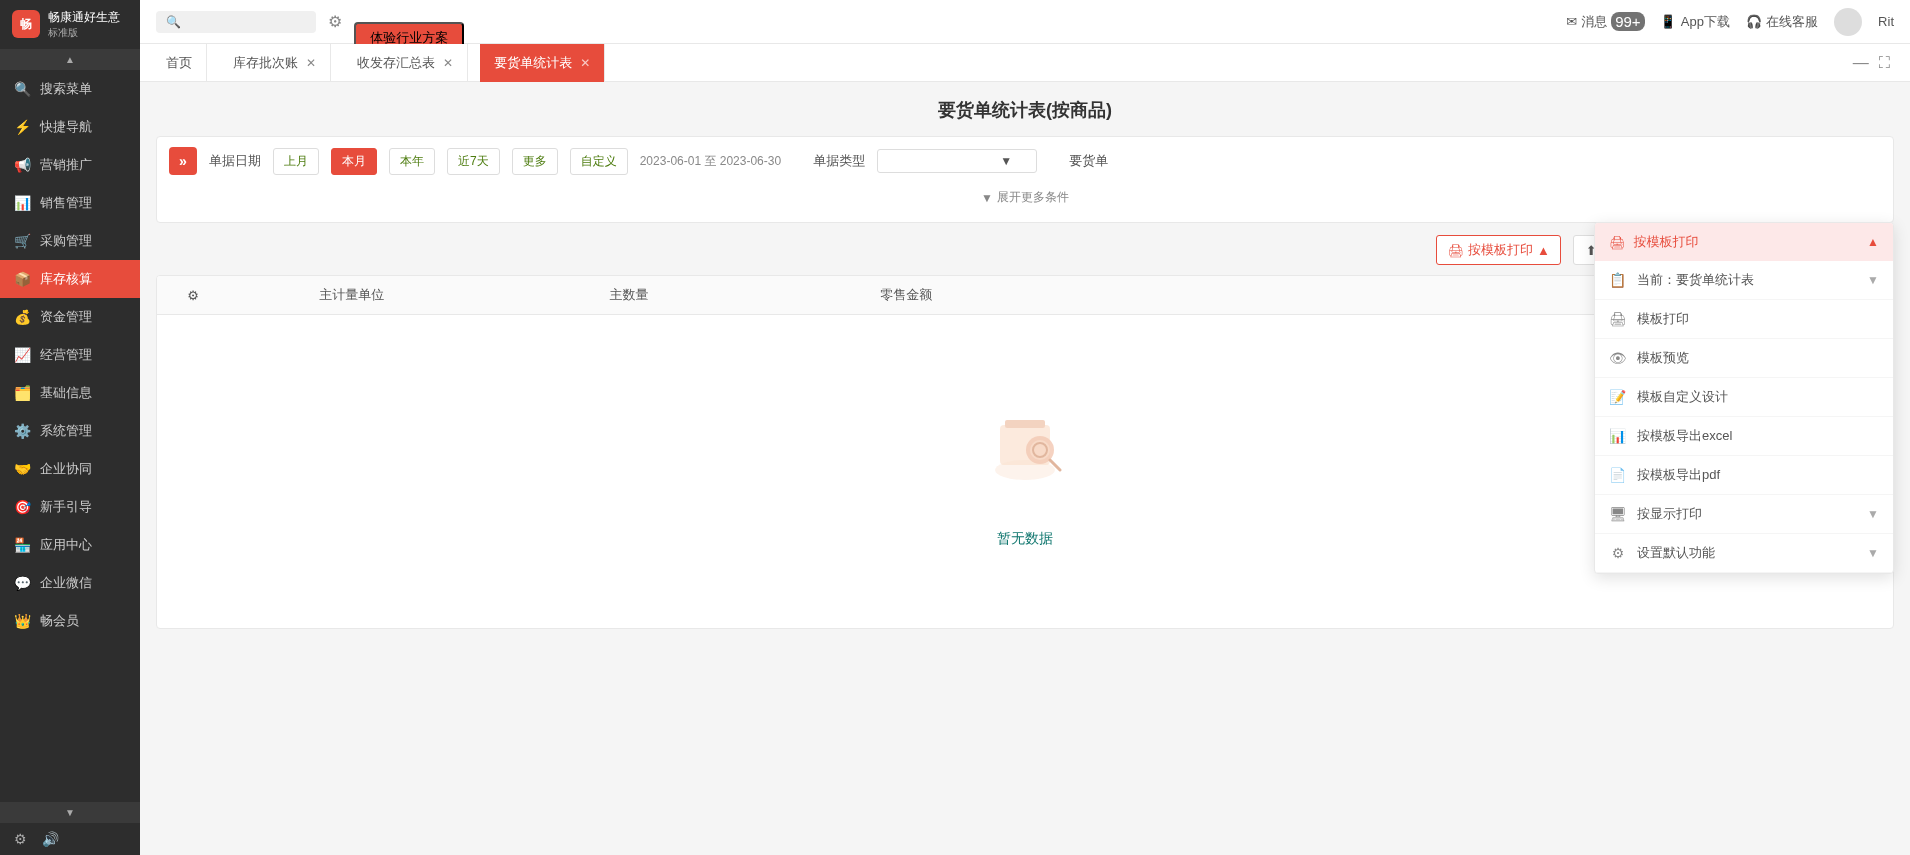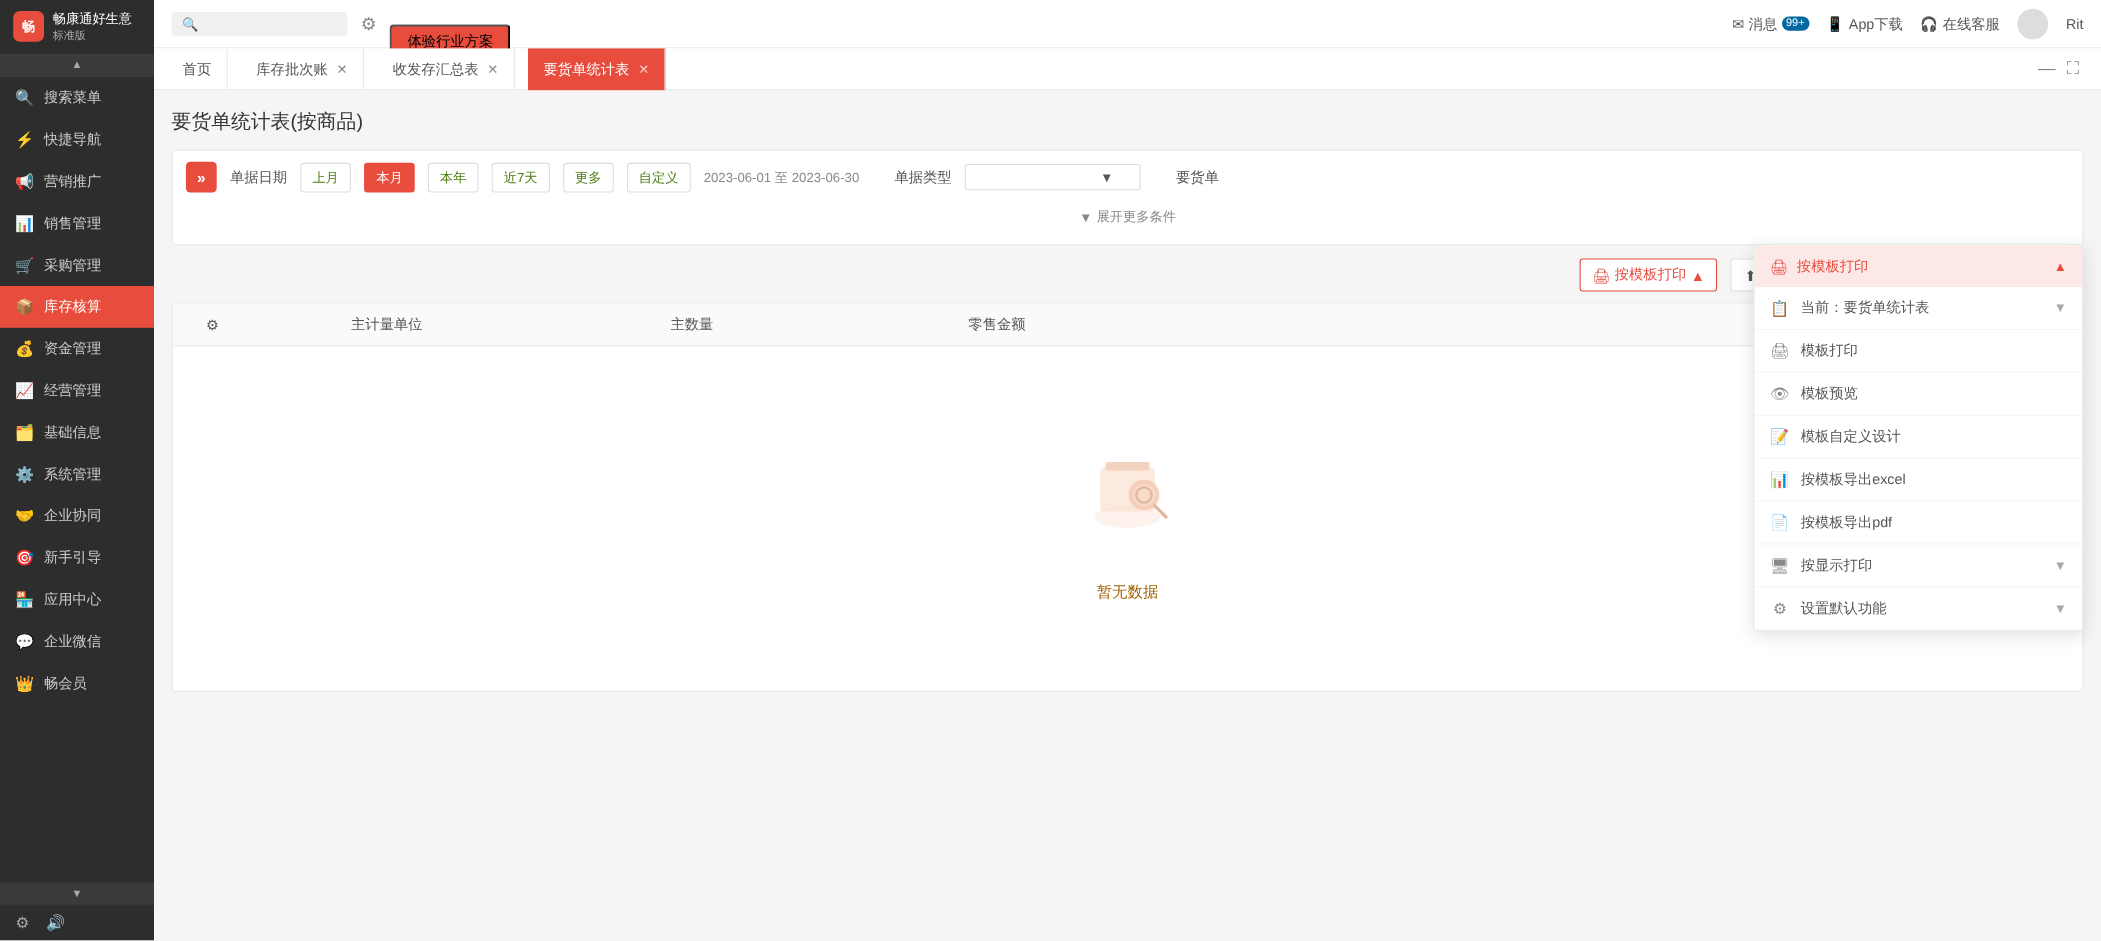--- a/index.html
+++ b/index.html
@@ -78,22 +78,22 @@
     .topbar-gear { color: #888; cursor: pointer; font-size: 16px; }
     .topbar-trial {
       background: #e74c3c; color: #000000;
       padding: 5px 14px; border-radius: 4px;
       font-size: 13px; cursor: pointer; margin-top: 32px;
     }
     .topbar-spacer { flex: 1; }
     .topbar-actions { display: flex; align-items: center; gap: 16px; color: #555; font-size: 13px; }
     .topbar-actions .action-item { display: flex; align-items: center; gap: 4px; cursor: pointer; }
     .topbar-actions .badge {
-      background: #0369a1; color: #fff;
-      font-size: 10px; padding: 1px 4px; border-radius: 8px; min-width: 18px; text-align: center;
+      background: #737373; color: #fff;
+      font-size: 15px; padding: 1px 4px; border-radius: 8px; min-width: 18px; text-align: center;
     }
     .topbar-avatar { width: 28px; height: 28px; background: #ddd; border-radius: 50%; }
     .topbar-username { color: #555; font-size: 13px; }
 
     
     .tabs {
       height: 38px;
       background: #fff;
       display: flex; align-items: center;
       padding: 0 12px;
@@ -115,22 +115,23 @@
     .tab .close-btn { font-size: 12px; opacity: 0.7; margin-left: 2px; }
     .tab-spacer { flex: 1; }
     .tab-window-controls { display: flex; align-items: center; gap: 10px; padding: 0 8px; color: #888; font-size: 16px; }
 
     
     .page-content {
       flex: 1; overflow: auto; padding: 16px;
       position: relative;
     }
     .page-title {
-      font-size: 18px; font-weight: normal; color: #333;
+      font-size: 18px; font-weight: bold; color: #333;
       margin-bottom: 14px;
+      text-align: center;
     }
 
     
     .filter-bar {
       background: #fff;
       border: 1px solid #e8e8e8;
       border-radius: 4px;
       padding: 10px 12px;
       margin-bottom: 12px;
     }
@@ -195,21 +196,21 @@
     .col-qty { flex: 1; }
     .col-amount { flex: 1; }
     .col-rest { flex: 3; }
 
     
     .empty-state {
       display: flex; flex-direction: column; align-items: center; justify-content: center;
       padding: 80px 0;
     }
     .empty-icon { font-size: 80px; margin-bottom: 16px; opacity: 0.5; }
-    .empty-text { color: #a16207; font-size: 14px; }
+    .empty-text { color: #0f766e; font-size: 14px; }
 
     
     .action-toolbar {
       display: flex; align-items: center; justify-content: flex-end;
       gap: 12px;
       margin-bottom: 10px;
     }
     .toolbar-btn {
       display: flex; align-items: center; gap: 4px;
       padding: 5px 12px;

